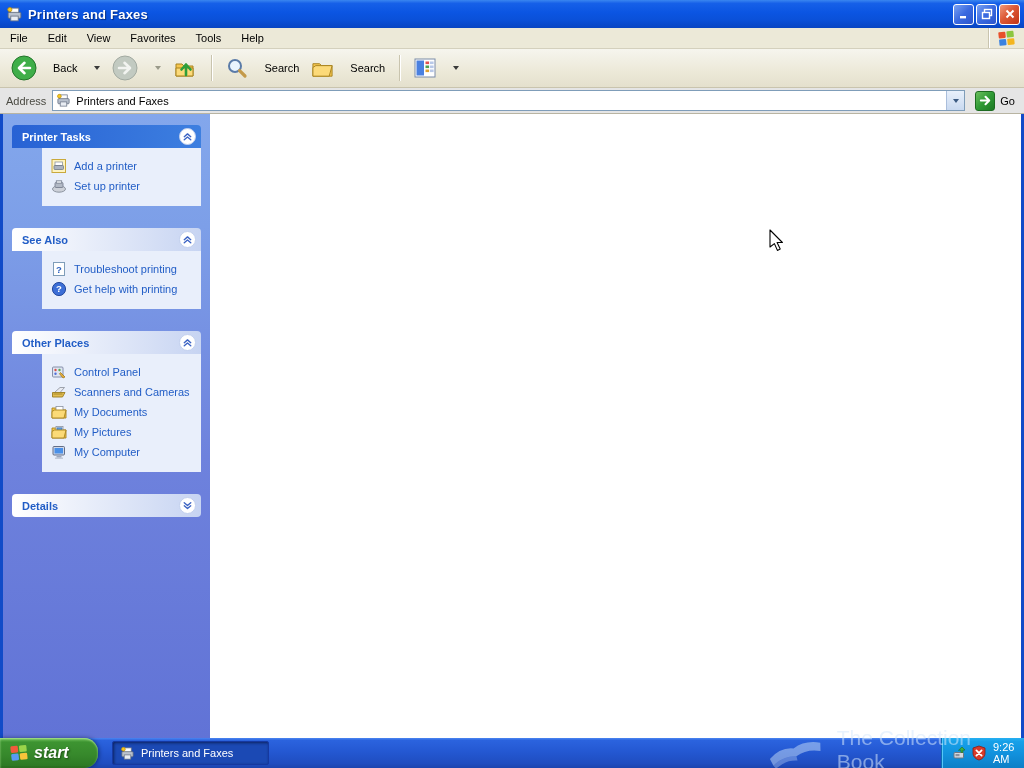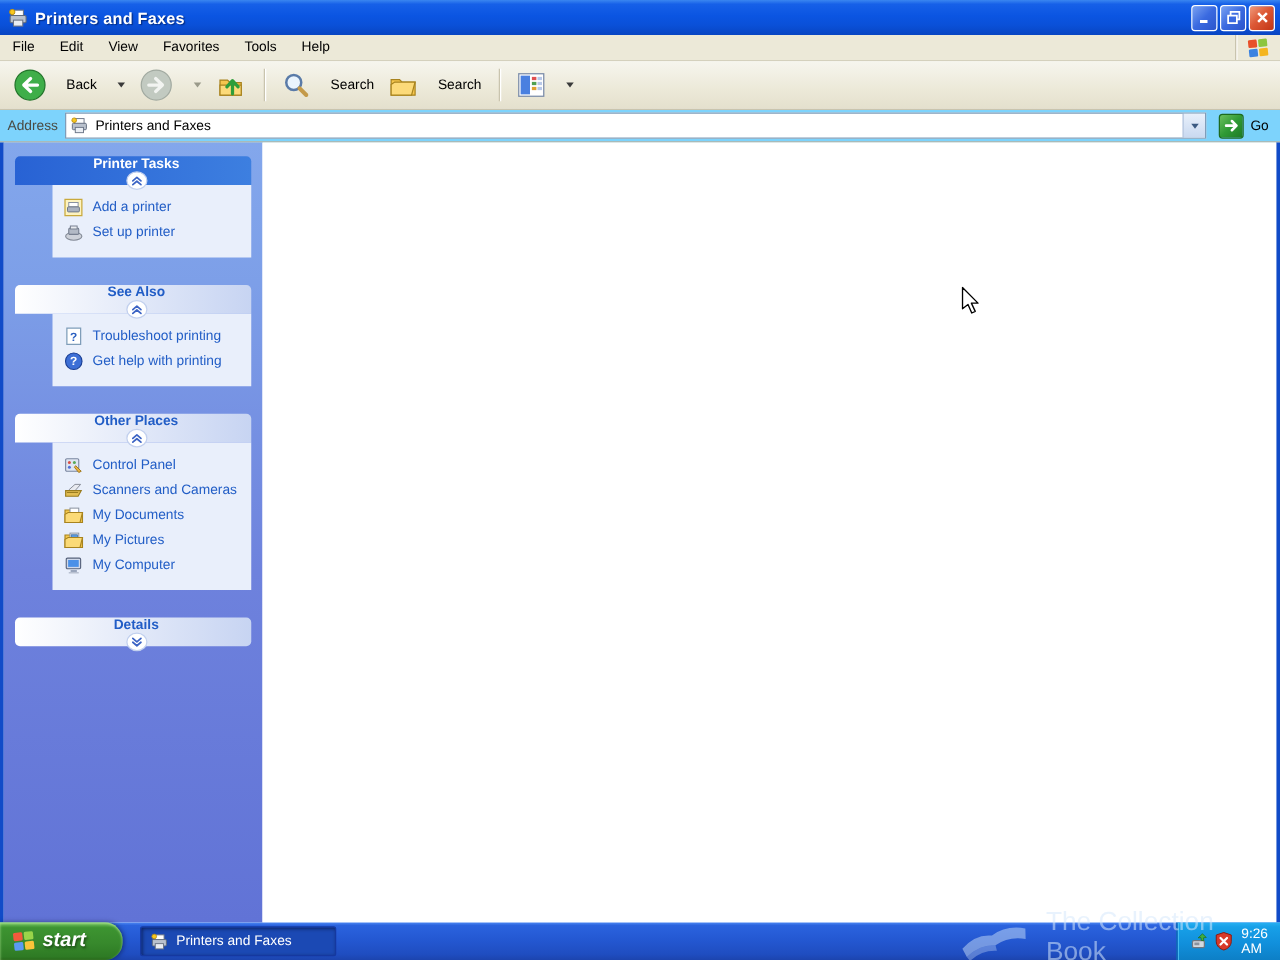--- a/index.html
+++ b/index.html
@@ -51,21 +51,21 @@
   .caret-down{
     width:0; height:0; border-left:3.5px solid transparent; border-right:3.5px solid transparent;
     border-top:4px solid #3a3a3a; margin-left:1px;
   }
   .caret-down.dim{ border-top-color:#9a9a8a; }
   .tb-sep{ width:1px; height:26px; background:#c9c4ae; box-shadow:1px 0 #fff; margin:0 5px; }
 
   
   .addressbar{
     position:absolute; left:0; top:88px; width:1024px; height:26px;
-    background:#7dd3fc; border-bottom:1px solid #b8b4a2;
+    background:#e5e5e5; border-bottom:1px solid #b8b4a2;
     display:flex; align-items:center; padding:0 3px 0 6px; gap:6px;
   }
   .addr-label{ color:#4a4a42; }
   .addr-combo{
     flex:1; height:21px; background:#fff; border:1px solid #7f9db9;
     display:flex; align-items:center; padding-left:3px;
   }
   .addr-combo .txt{ color:#000; margin-left:5px; flex:1; }
   .combo-drop{
     width:18px; height:19px; background:linear-gradient(180deg,#e8f0fb,#c9d9f0);
@@ -92,21 +92,21 @@
     background:linear-gradient(180deg,#83a7ec 0%,#7d9fe8 18%,#6e82dd 55%,#6173d6 100%);
     padding:11px 9px 0 9px; overflow:hidden;
   }
   .main{ flex:1; background:#fff; position:relative; }
 
   
   .panel{ margin-bottom:22px; }
   .panel-header{
     height:23px; border-radius:4px 4px 0 0;
     display:flex; align-items:center; justify-content:space-between;
-    padding:0 5px 0 10px; font-weight:bold;flex-direction:column;
+    padding:0 5px 0 10px; font-weight:bold;
   }
   .panel-header.first{
     background:linear-gradient(90deg,#2862d4 0%,#3d7fe0 100%); color:#fff;
   }
   .panel-header.normal{
     background:linear-gradient(90deg,#ffffff 0%,#c7d4f2 100%); color:#215dc6;
   }
   .chevron-btn{
     width:17px; height:17px; border-radius:50%; background:#fff;
     border:1px solid #c2d0ee; display:flex; align-items:center; justify-content:center;

